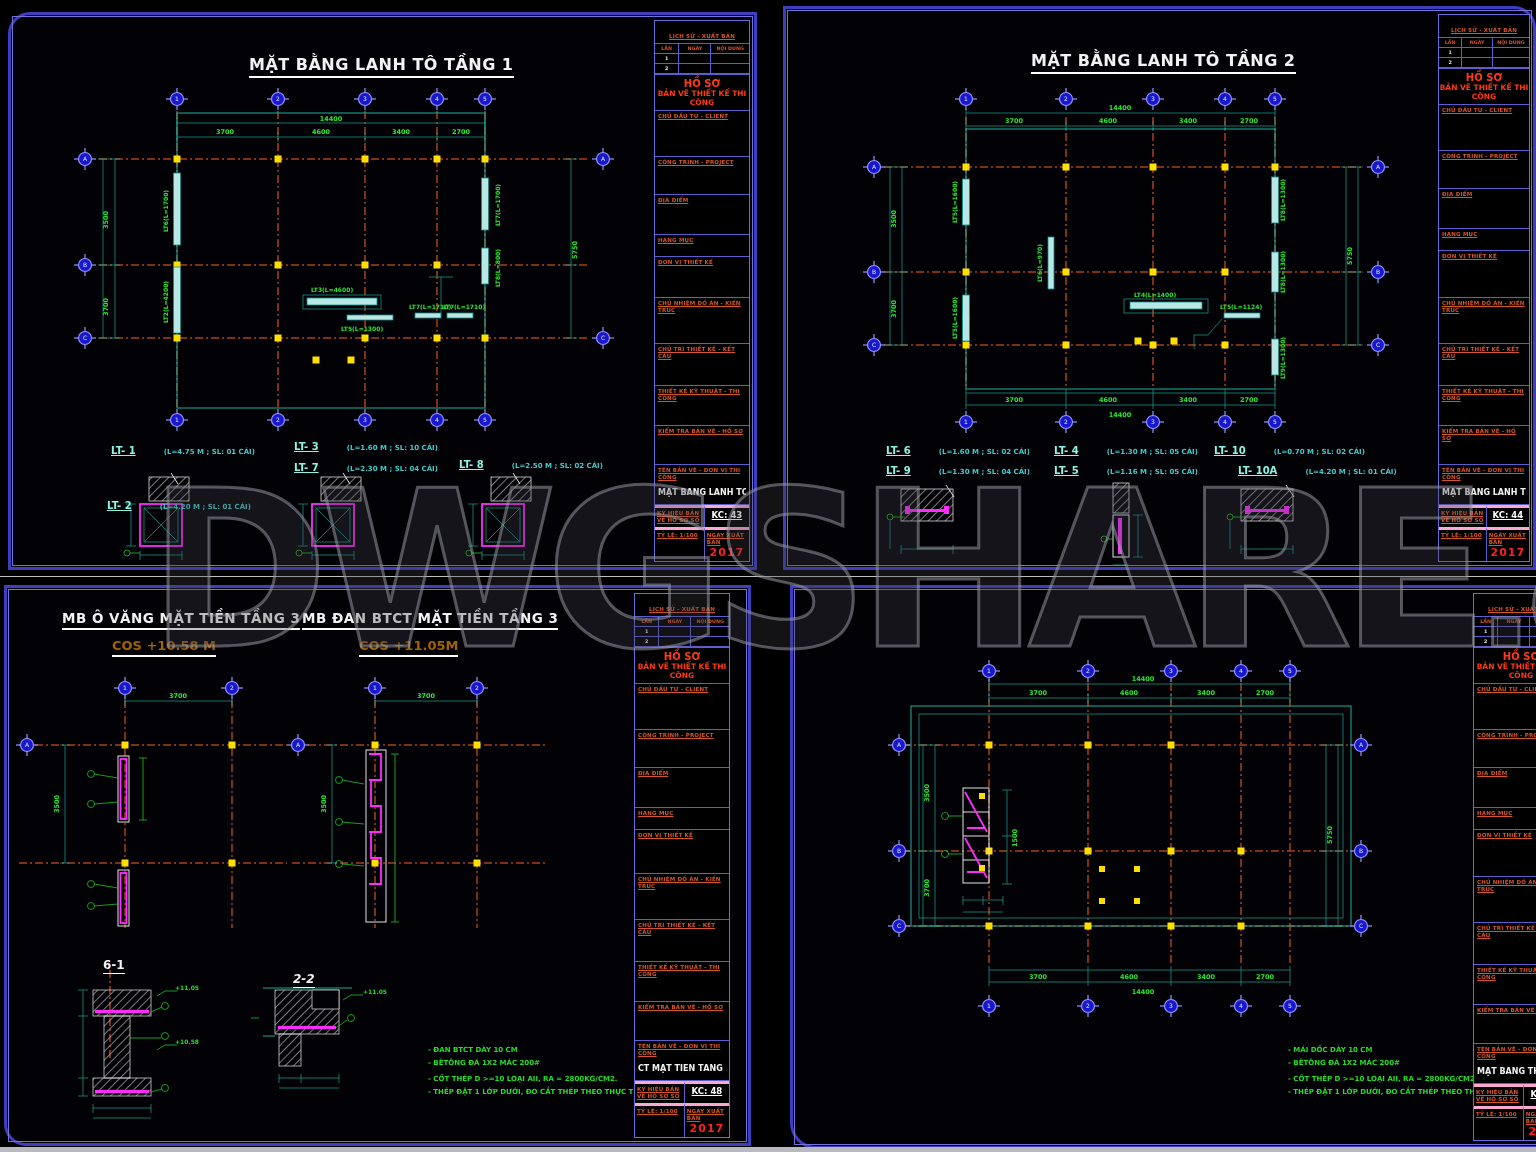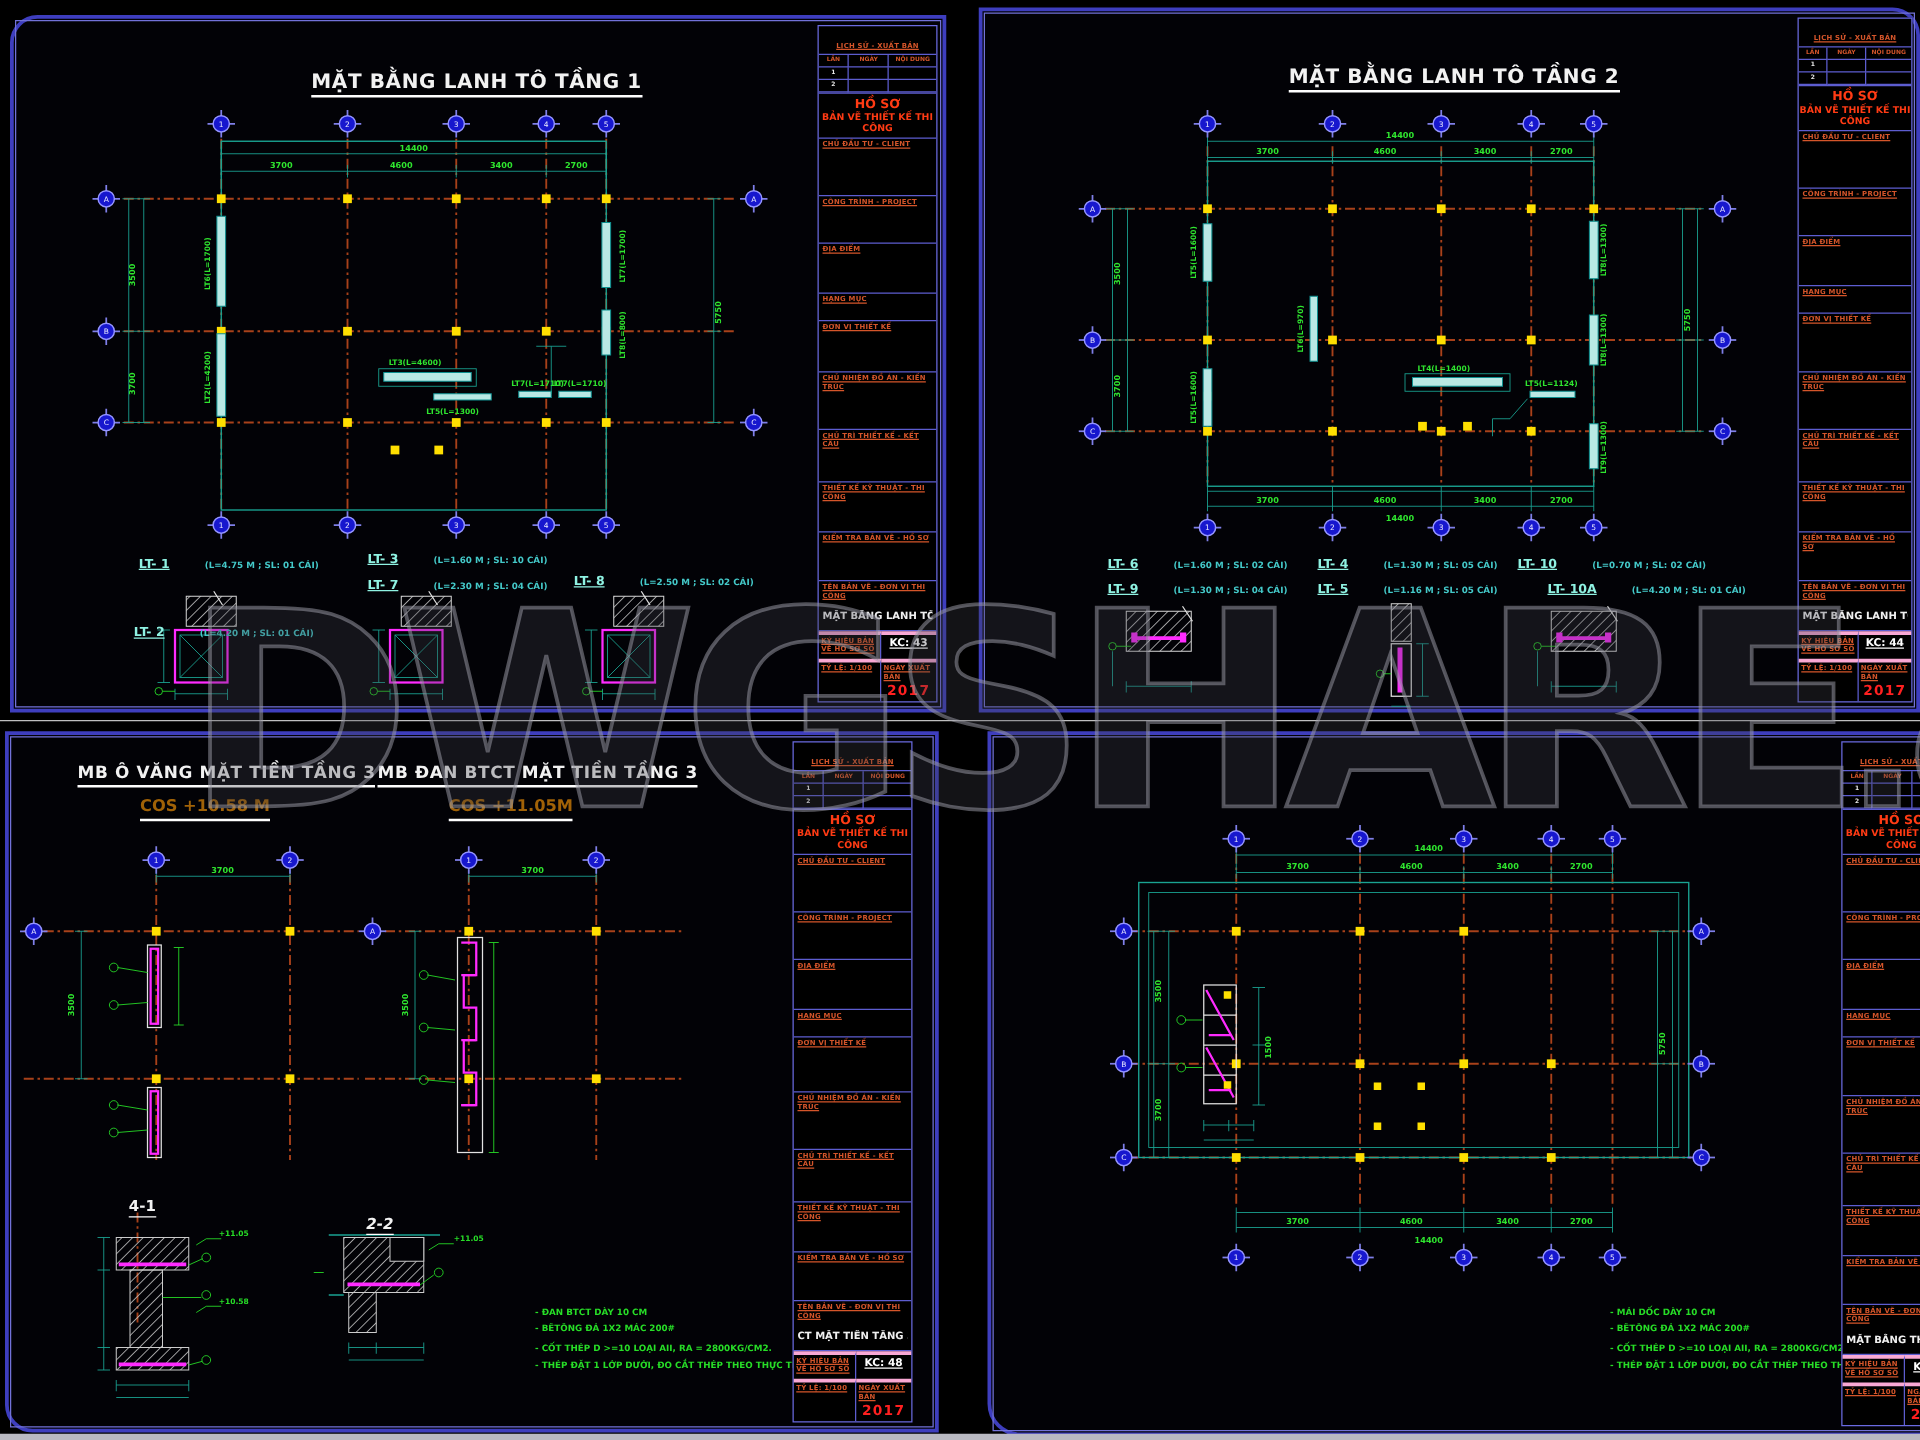--- a/index.html
+++ b/index.html
@@ -726,21 +726,21 @@
       <circle class="grn" cx="344" cy="430" r="3.5"></circle>
           <path class="grn" d="M329 440l11 -8"></path>
       <path class="grn" d="M336 412l8 -5h12"></path>
       <path class="grn" d="M252 430h-8"></path>
     </g>
   </svg>
   <div class="ov plan-title sm" style="left:55px;top:22px;">MB Ô VĂNG MẶT TIỀN TẦNG 3</div>
   <div class="ov cos" style="left:105px;top:50px;">COS +10.58 M</div>
   <div class="ov plan-title sm" style="left:295px;top:22px;">MB ĐAN BTCT MẶT TIỀN TẦNG 3</div>
   <div class="ov cos" style="left:352px;top:50px;">COS +11.05M</div>
-  <div class="ov sec-label" style="left:96px;top:370px;">4-1</div>
+  <div class="ov sec-label" style="left:96px;top:370px;">6-1</div>
   <div class="ov sec-label" style="left:286px;top:384px;font-style:italic;">2-2</div>
   <span class="elev" style="left:168px;top:396px;">+11.05</span>
   <span class="elev" style="left:168px;top:450px;">+10.58</span>
   <span class="elev" style="left:356px;top:400px;">+11.05</span>
   <div class="notes" style="left:421px;top:458px;">
     <div>- ĐAN BTCT DÀY 10 CM</div>
     <div>- BÊTÔNG ĐÁ 1X2 MÁC 200#</div>
     <div style="margin-top:8px;">- CỐT THÉP D &gt;=10 LOẠI AII, RA = 2800KG/CM2.</div>
     <div>- THÉP ĐẶT 1 LỚP DƯỚI, ĐO CẮT THÉP THEO THỰC TẾ</div>
   </div>

